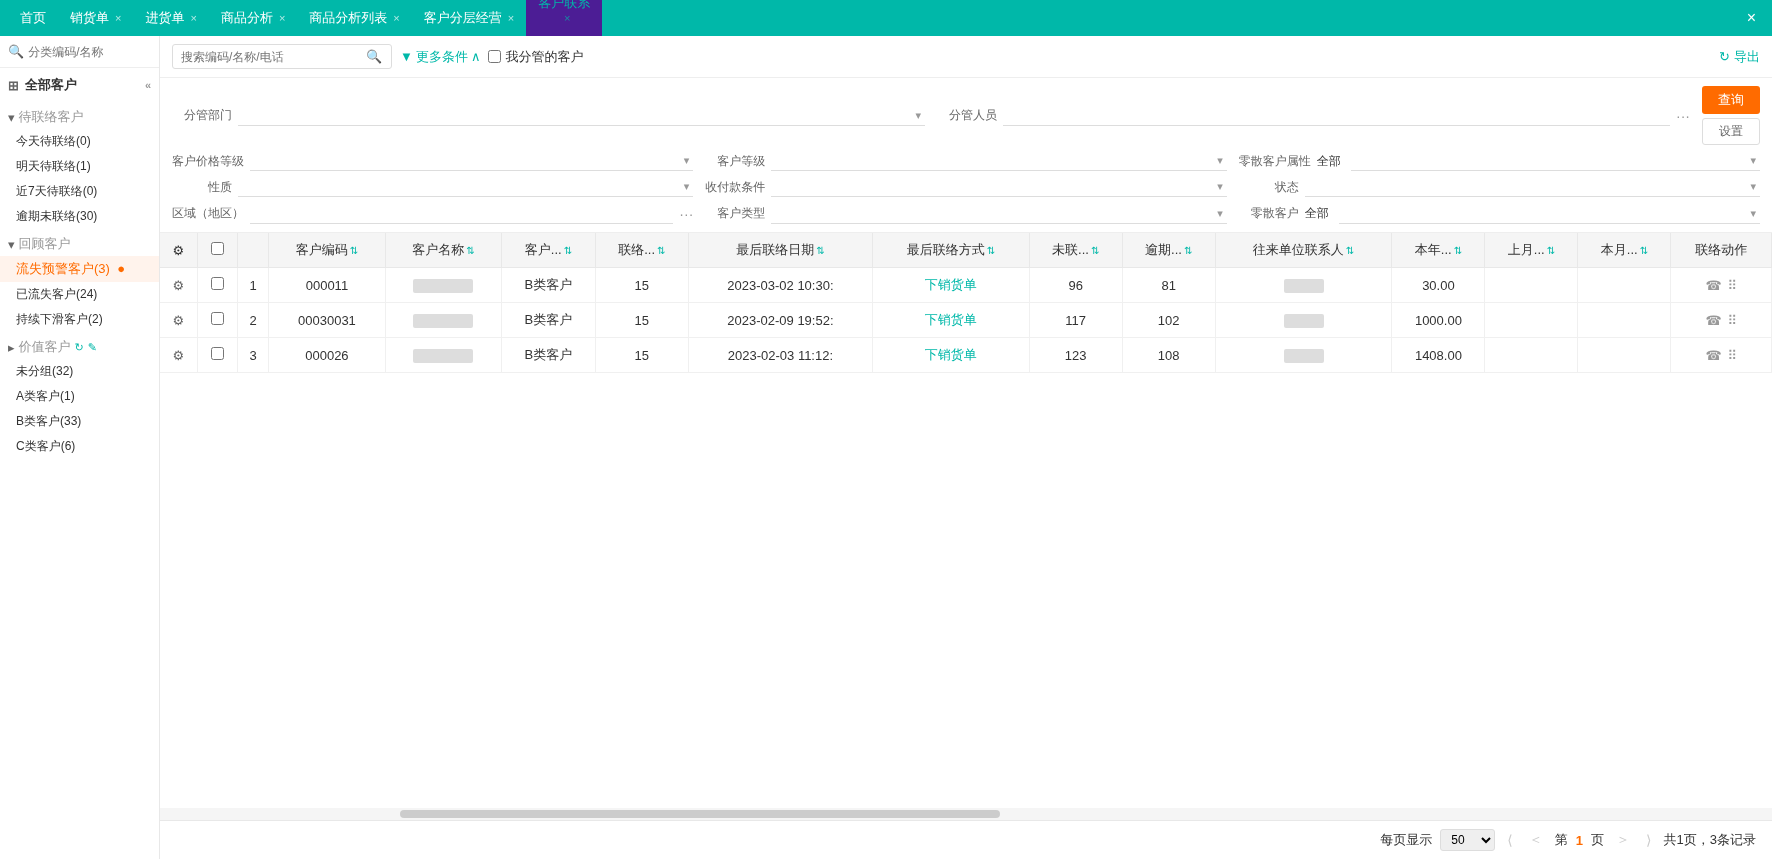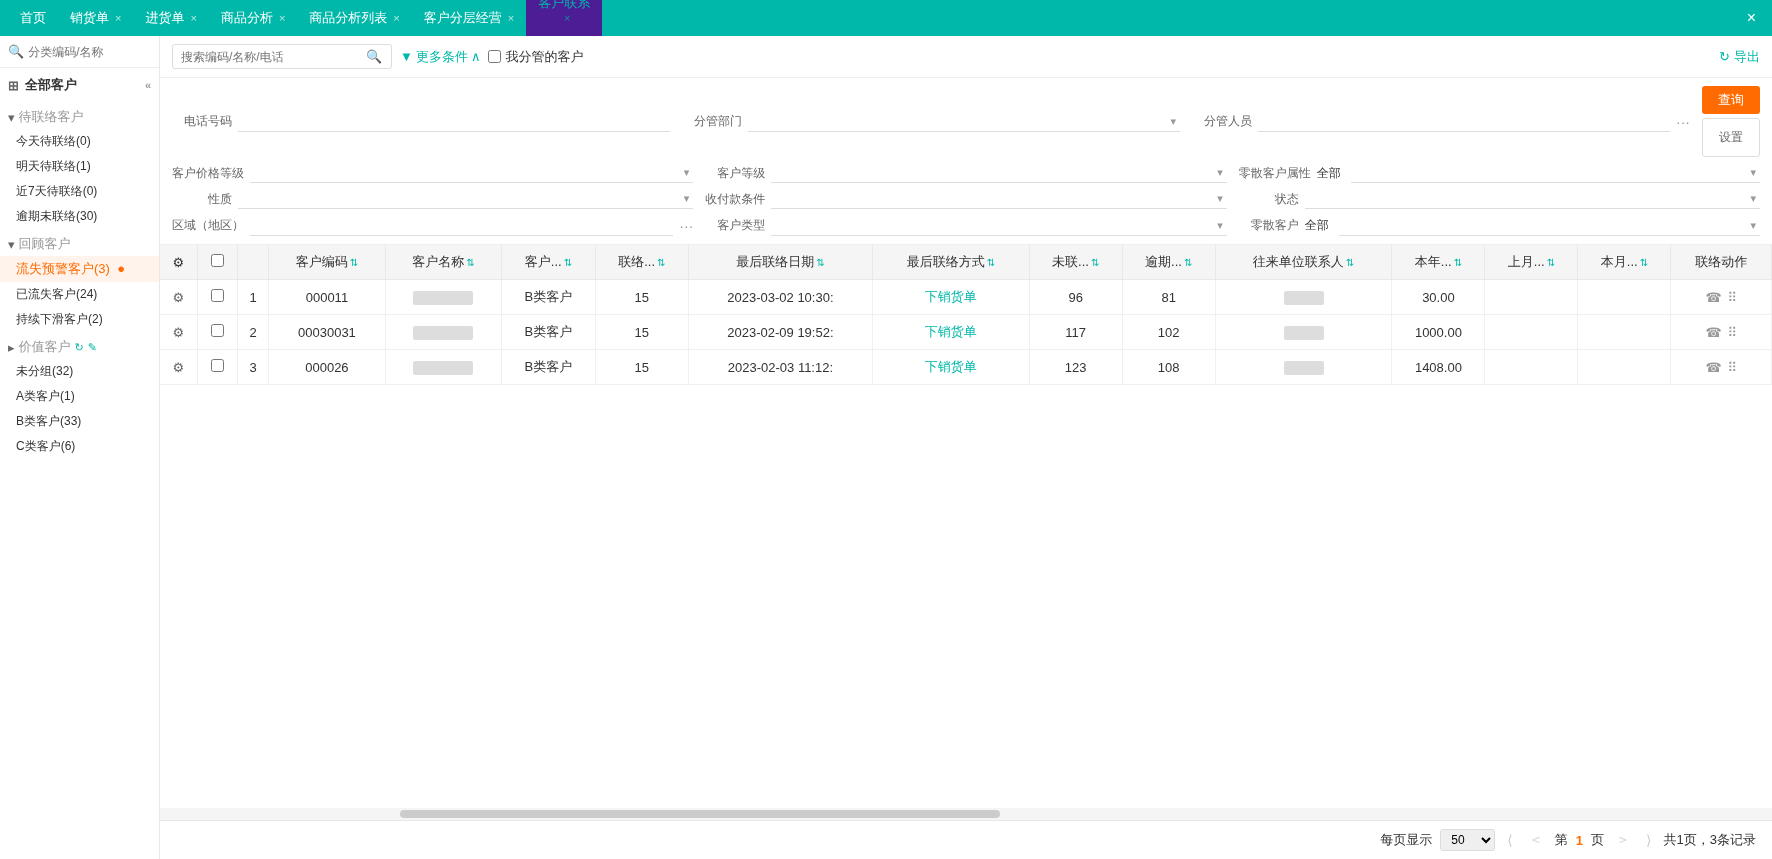--- a/index.html
+++ b/index.html
@@ -252,21 +252,21 @@
       border-radius: 3px;
       padding: 5px 16px;
       cursor: pointer;
       font-size: 13px;
     }
     .settings-btn {
       background: white;
       color: #666;
       border: 1px solid #ddd;
       border-radius: 3px;
-      padding: 10px 12px;
+      padding: 4px 12px;
       cursor: pointer;
       font-size: 12px;
     }
 
     
     .table-area {
       flex: 1;
       overflow: auto;
       background: white;
     }
@@ -465,24 +465,20 @@
       <div class="export-btn">
         <span>↻</span>
         <span>导出</span>
       </div>
     </div>
 
     <div class="filter-panel">
 
       <div class="filter-row">
         <div class="filter-field">
-          <span class="filter-label">电话号码</span>
-          <input class="filter-input" type="text" style="">
-        </div>
-        <div class="filter-field">
           <span class="filter-label">分管部门</span>
           <div class="filter-select">
             <span class="filter-select-text"></span>
             <span class="filter-select-arrow">▾</span>
           </div>
         </div>
         <div class="filter-field">
           <span class="filter-label">分管人员</span>
           <input class="filter-input" type="text" style="flex: 1 1 0%;">
           <span class="filter-dots">···</span>

